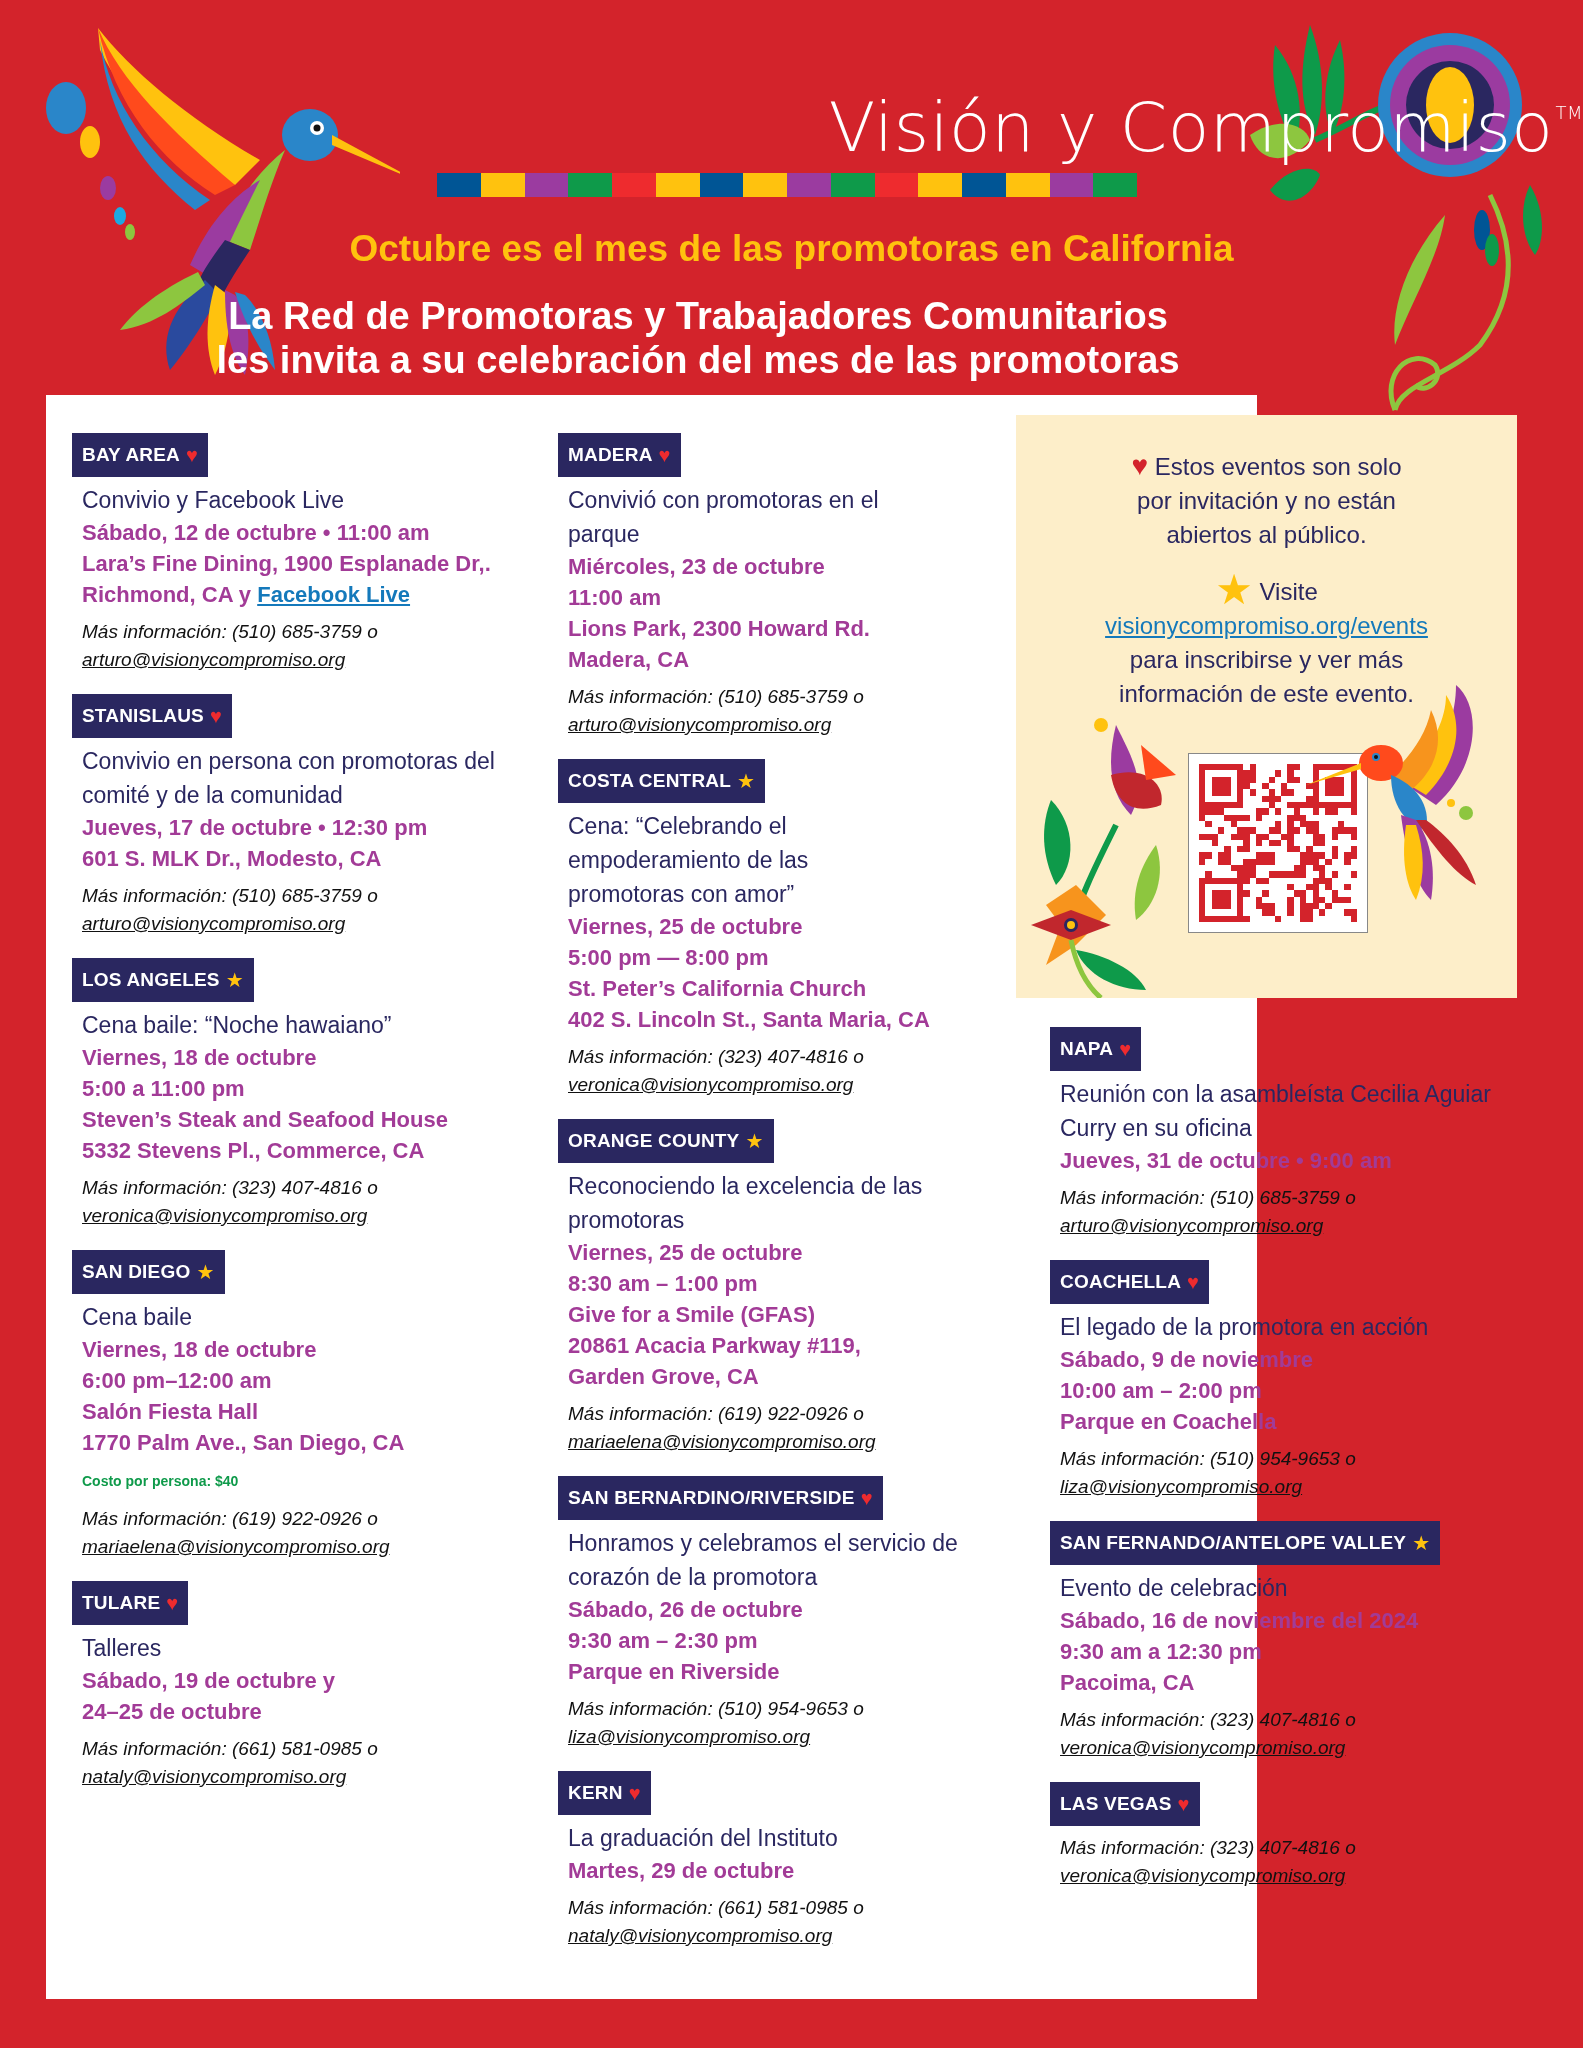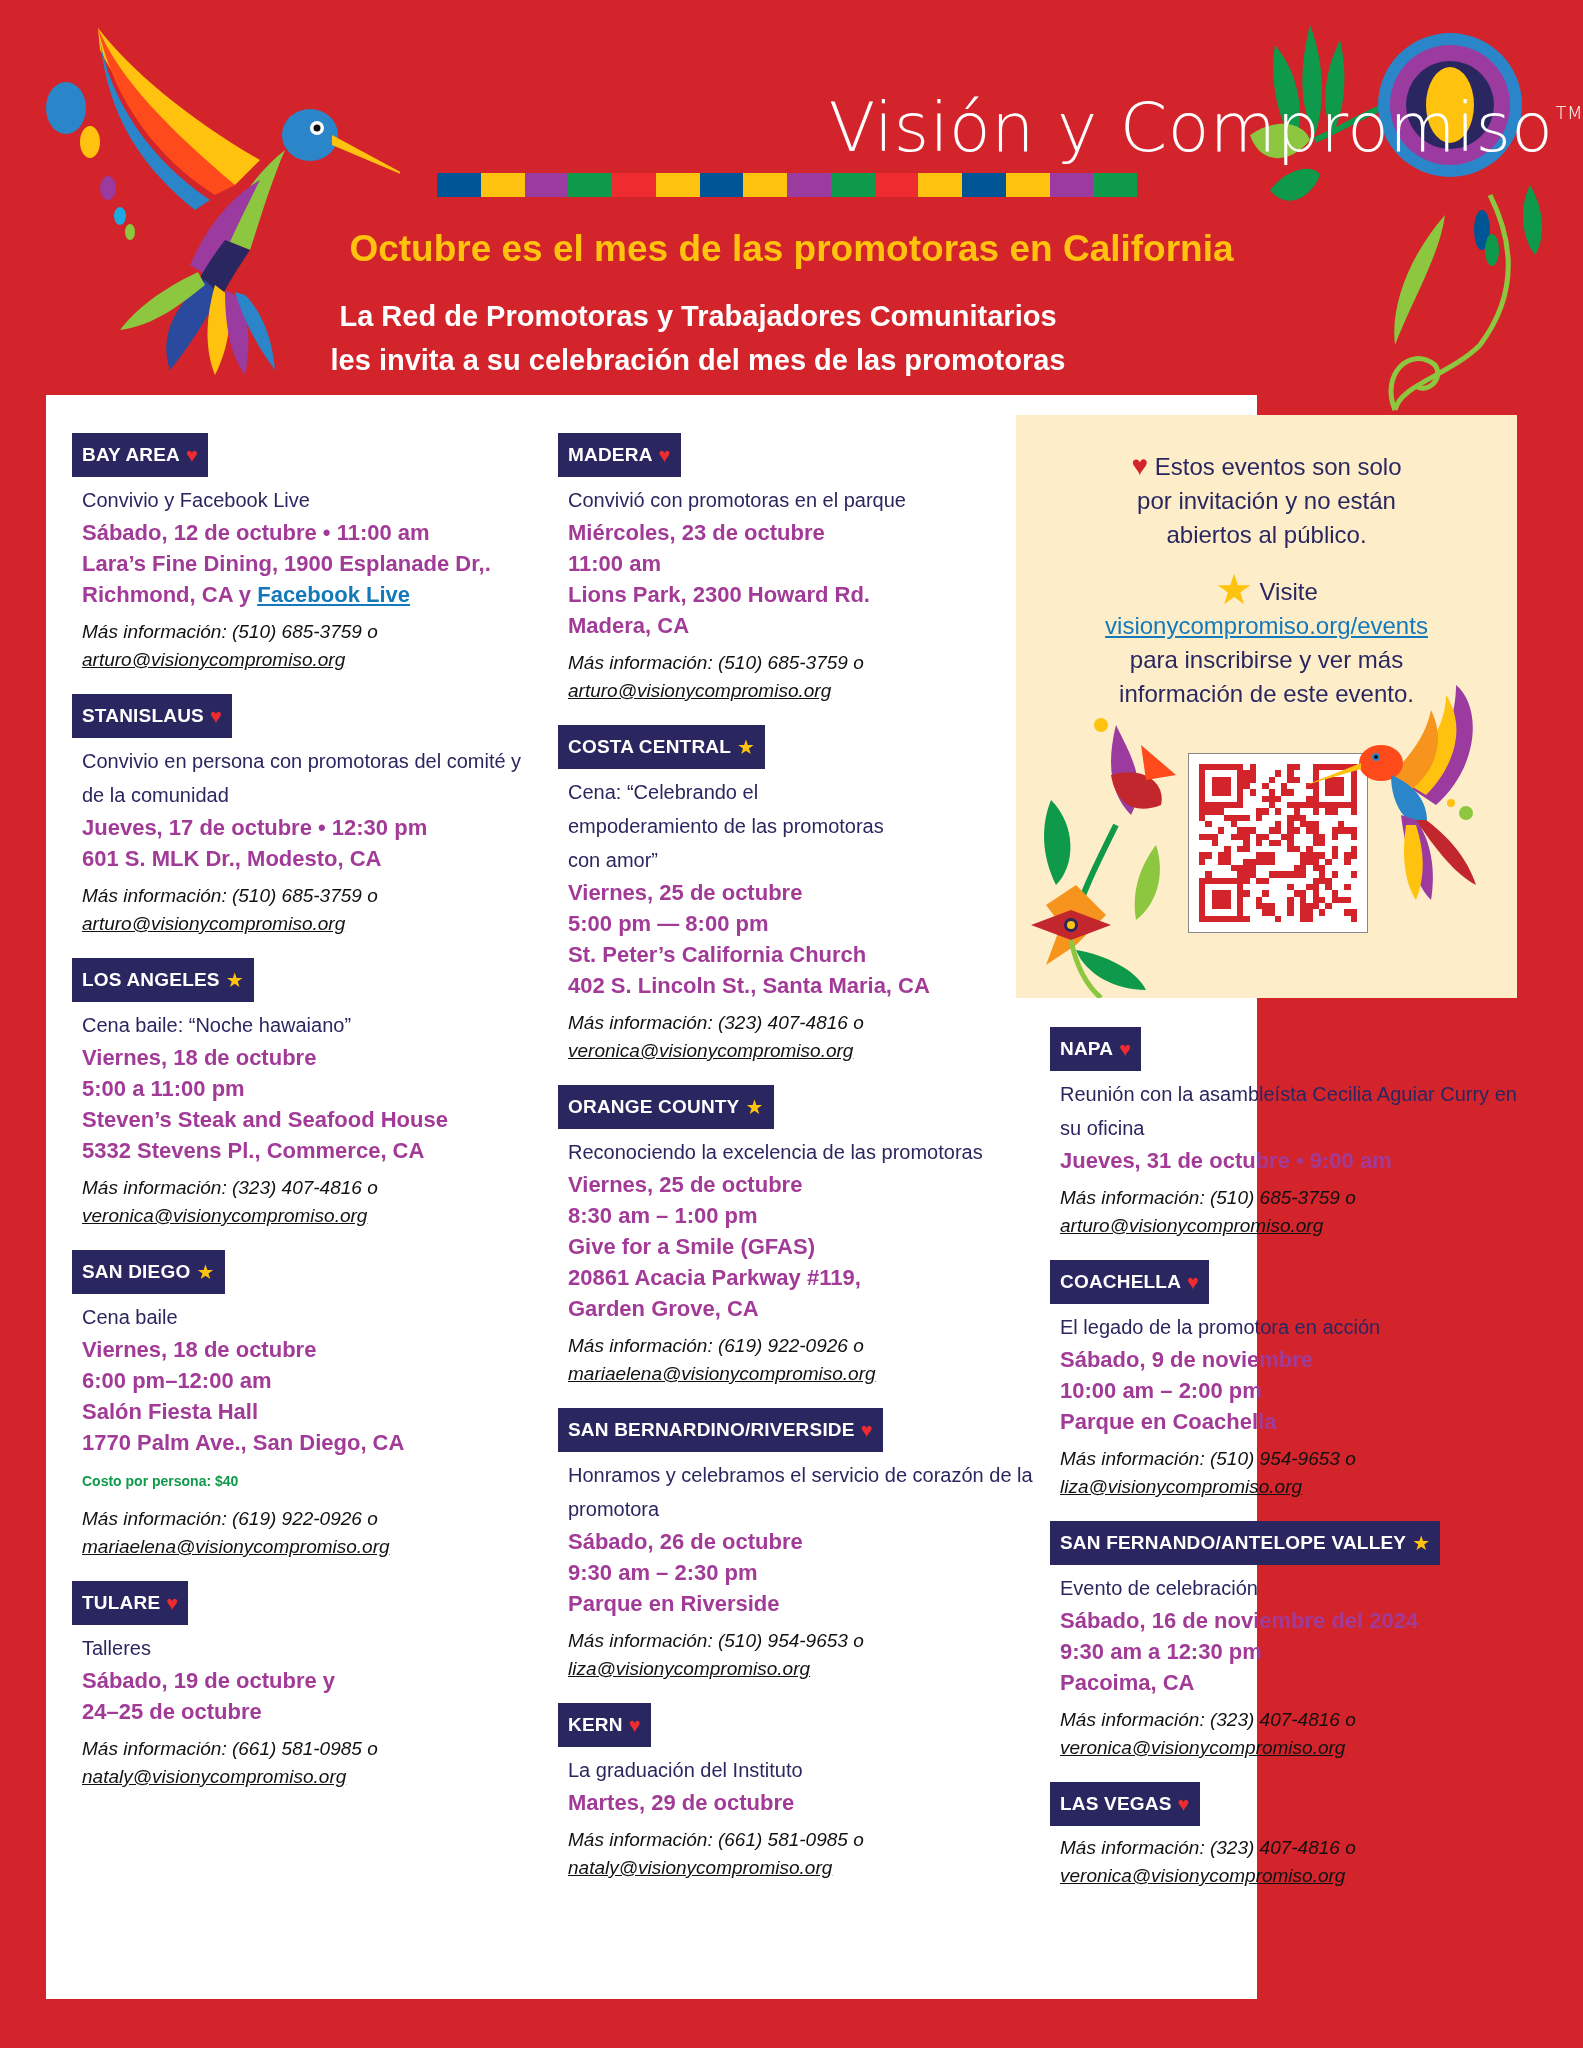--- a/index.html
+++ b/index.html
@@ -25,21 +25,21 @@
   .band span::after {
     content: ""; position: absolute; left: 30%; top: 25%; width: 40%; height: 50%;
     border: 4px solid rgba(0,0,0,0.0); box-shadow: inset 0 0 0 4px rgba(255,255,255,0.0);
   }
   .tagline {
     position: absolute; left: 0; width: 1583px; top: 228px; text-align: center;
     color: #ffc20e; font-size: 37px; font-weight: bold;
   }
   .subtitle {
     position: absolute; left: 0; width: 1396px; top: 294px; text-align: center;
-    color: #ffffff; font-size: 29px; font-weight: bold; line-height: 44px;
+    color: #ffffff; font-size: 38px; font-weight: bold; line-height: 44px;
   }
   
   .deco { position: absolute; }
   
   .panel {
     position: absolute; left: 46px; top: 395px; width: 1211px; height: 1604px;
     background: #ffffff;
   }
   .col { position: absolute; top: 0; }
   .col-1 { left: 26px; top: 38px; width: 460px; }
@@ -48,21 +48,21 @@
   .card { margin-bottom: 20px; }
   .region {
     display: inline-flex; align-items: center; gap: 6px;
     background: #2a2760; color: #ffffff; font-weight: bold; font-size: 19px;
     padding: 0 10px; height: 44px; letter-spacing: 0.2px;
   }
   .region .mark { font-size: 20px; line-height: 1; }
   .mark.heart { color: #ee2b2e; }
   .mark.star { color: #ffc20e; }
   .title {
-    color: #2a2760; font-size: 20px; line-height: 34px; margin-top: 6px; margin-left: 10px;
+    color: #2a2760; font-size: 23px; line-height: 34px; margin-top: 6px; margin-left: 10px;
   }
   .detail {
     color: #a23b97; font-size: 22px; font-weight: bold; line-height: 31px; margin-left: 10px;
   }
   .detail .link { color: #1479bb; text-decoration: underline; font-weight: bold; }
   .cost {
     color: #0e9a4a; font-size: 14px; font-weight: bold; line-height: 31px; margin-left: 10px; margin-top: 8px;
   }
   .info {
     color: #111111; font-style: italic; font-size: 19px; line-height: 28px; margin-left: 10px; margin-top: 8px;

